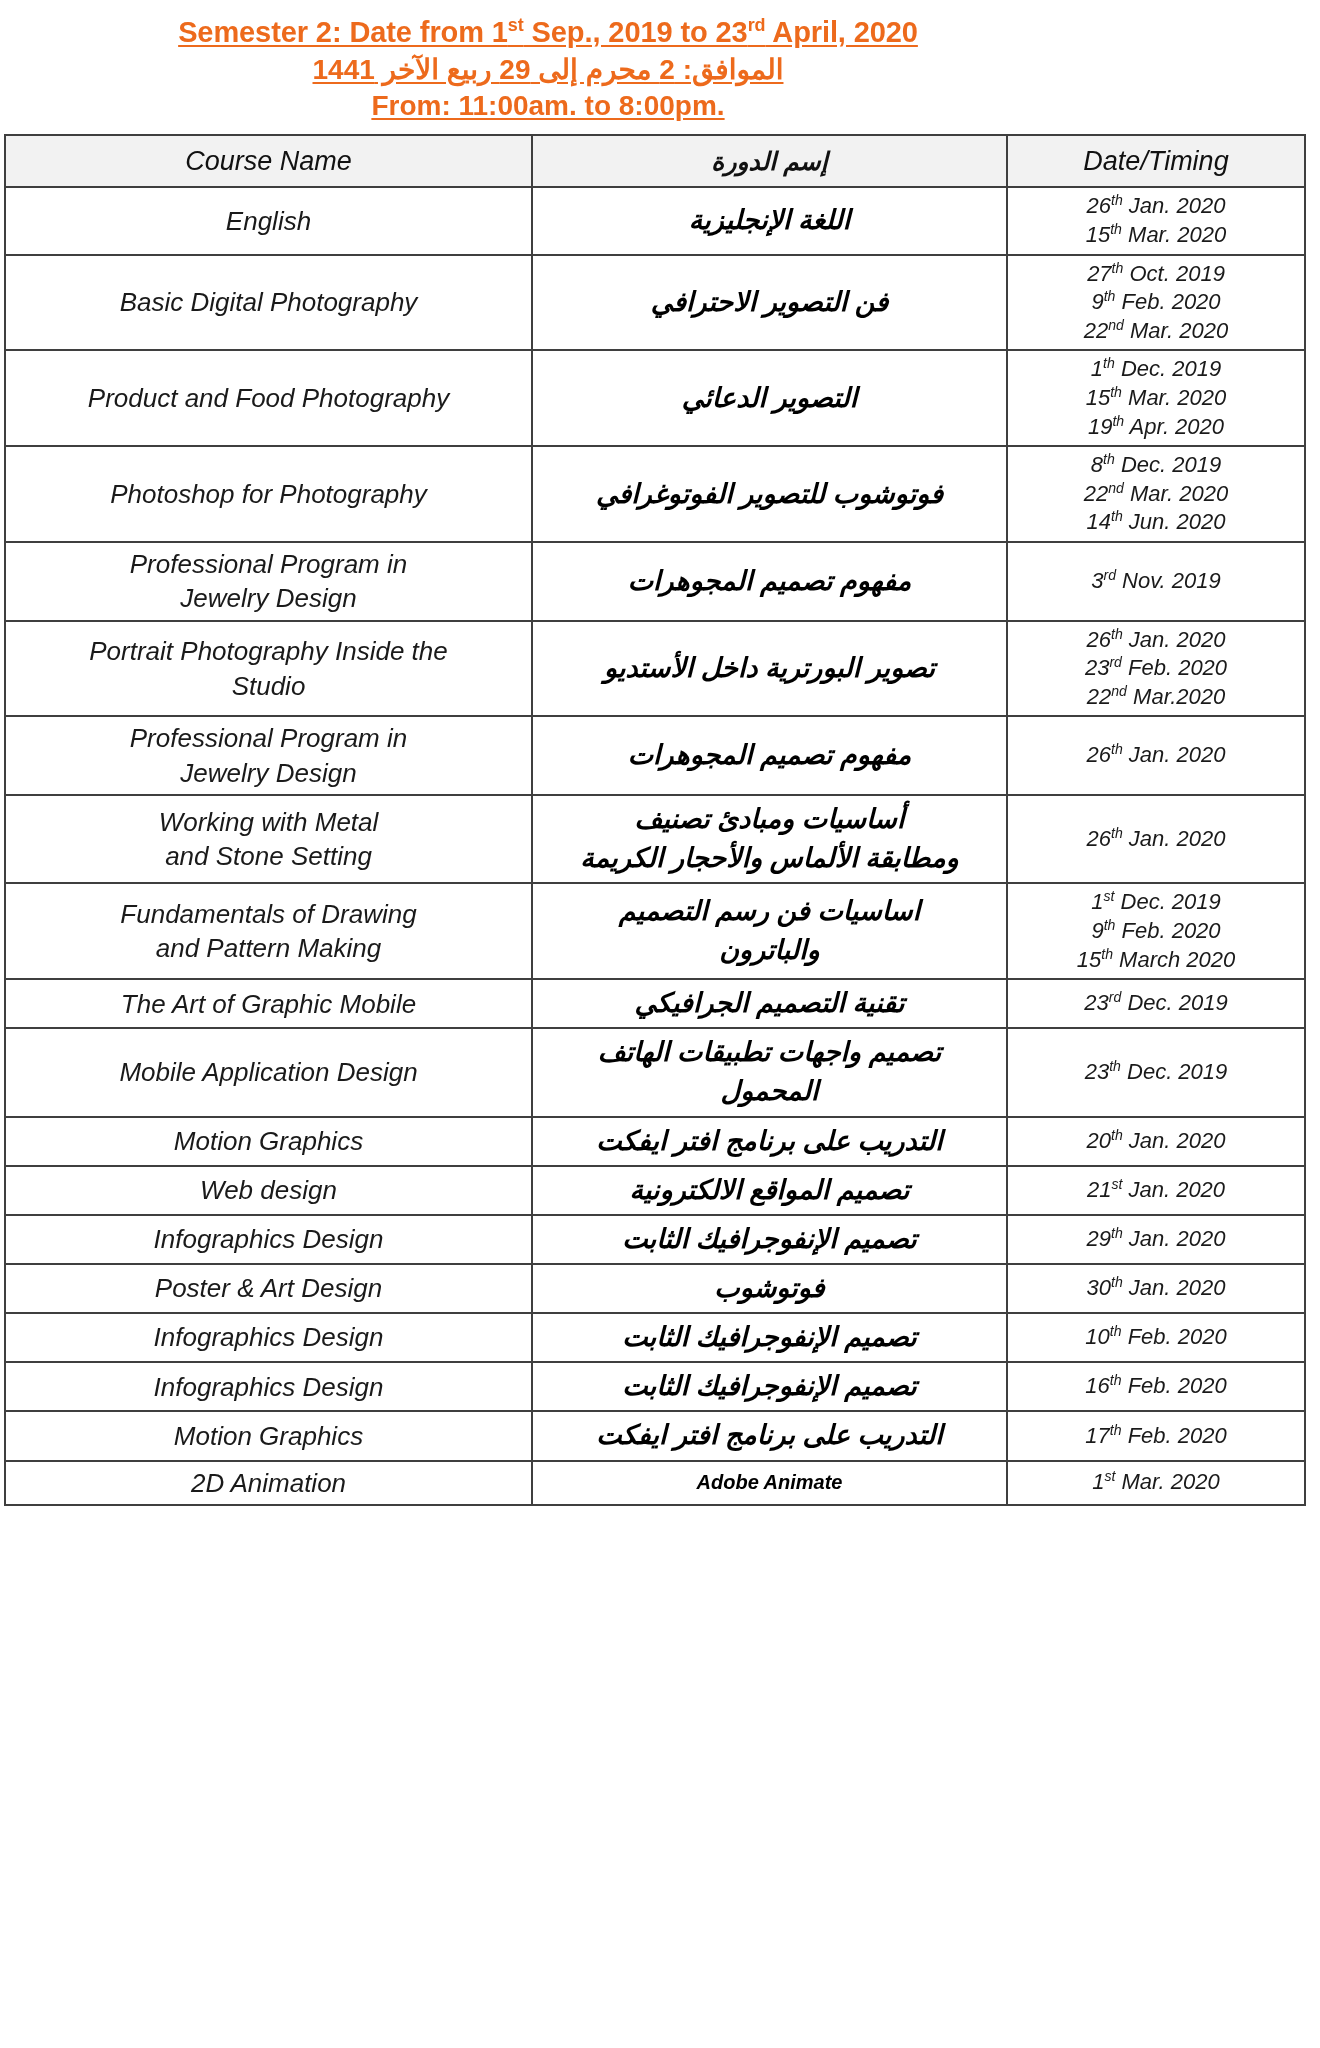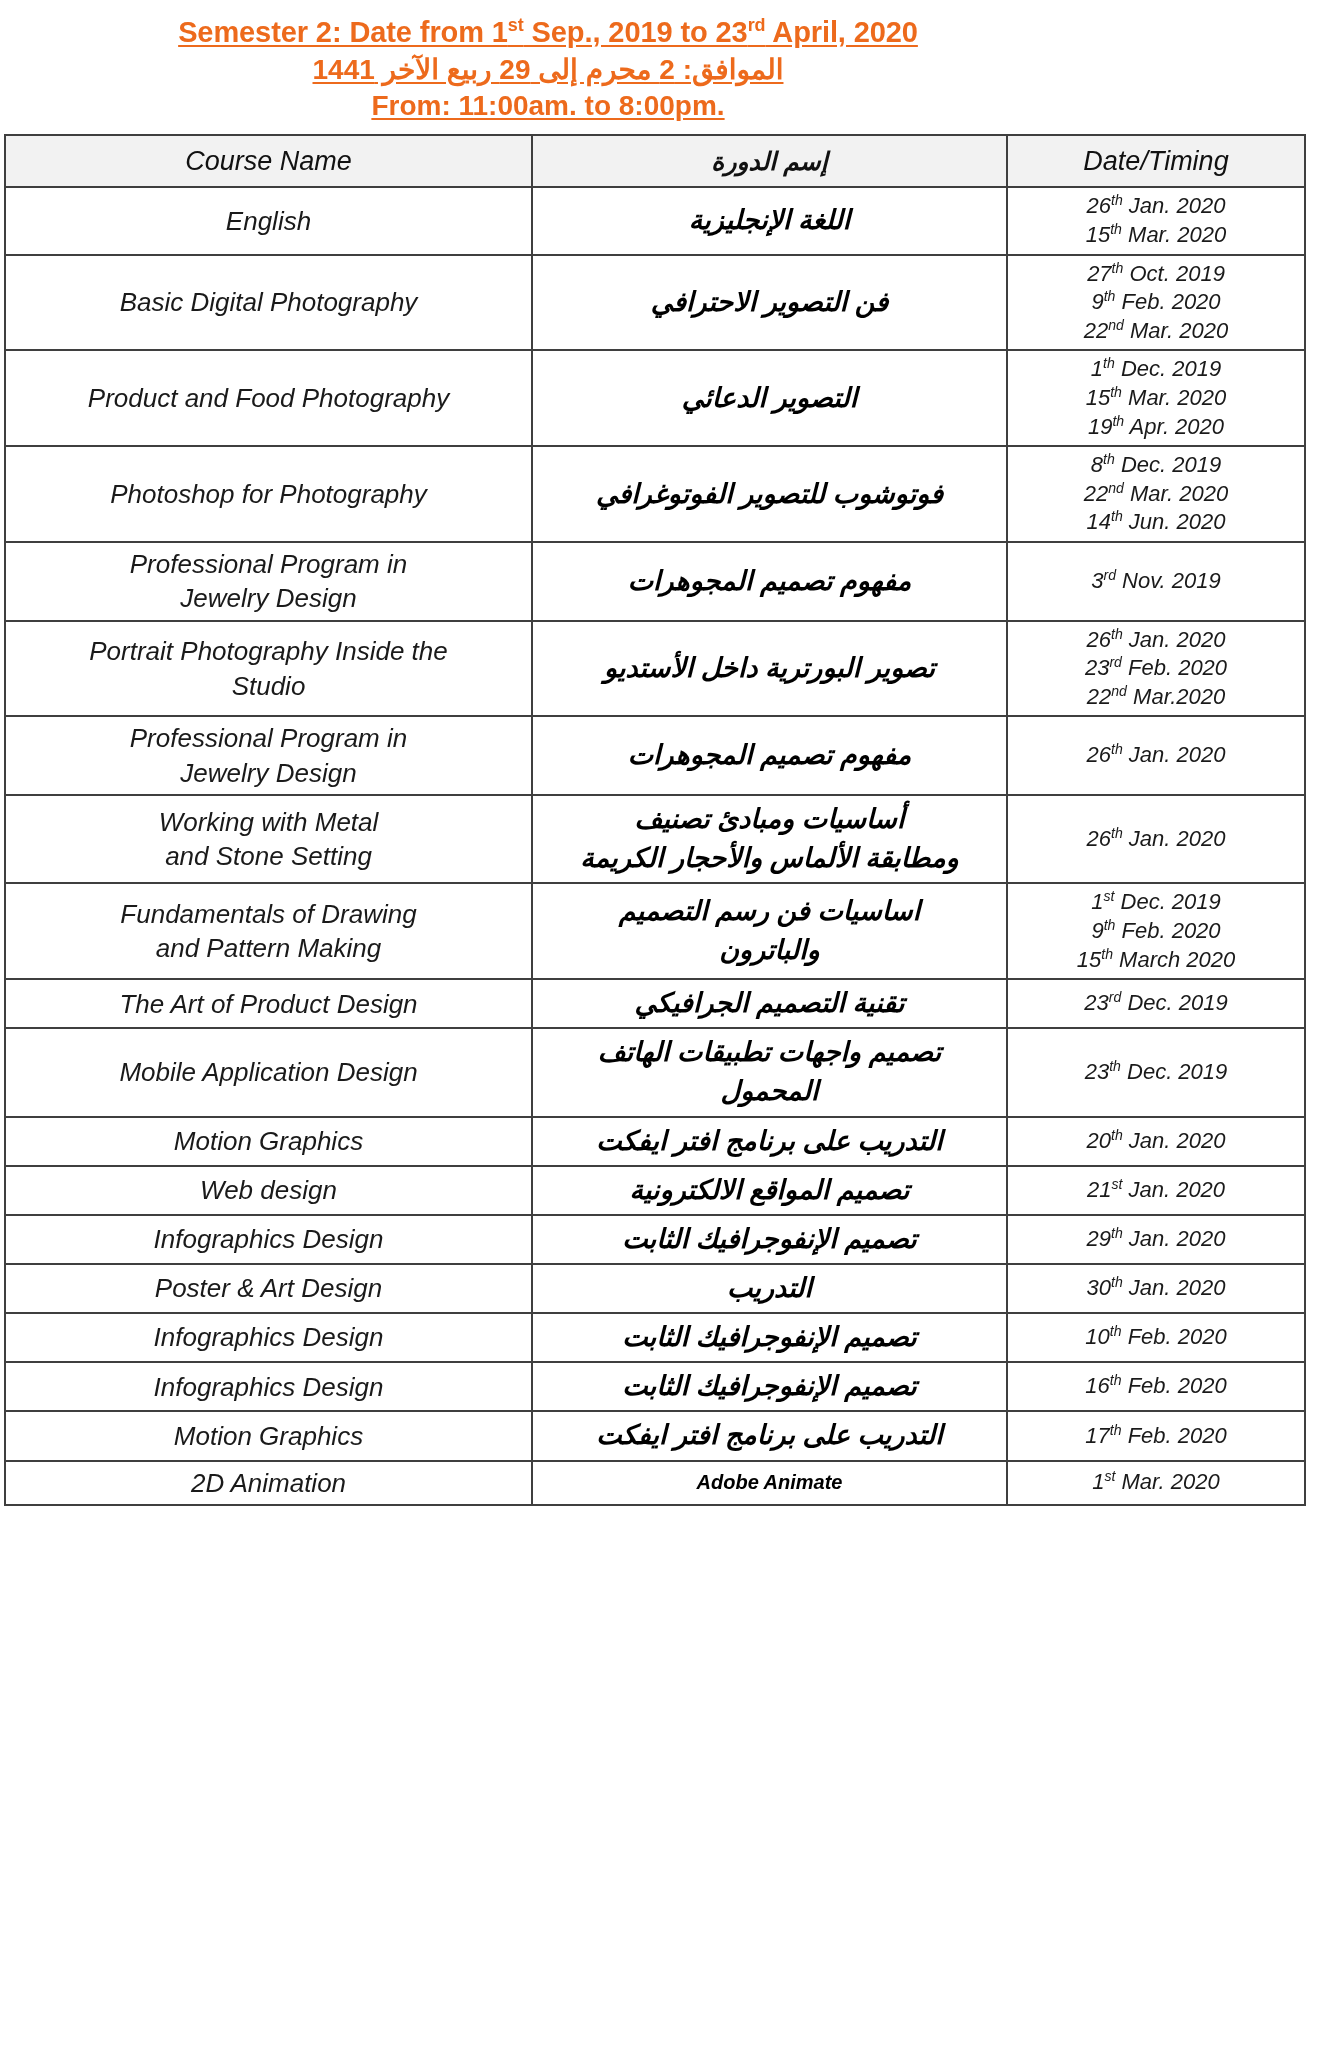--- a/index.html
+++ b/index.html
@@ -222,21 +222,21 @@
           <tr>
             <td class="course-en">Fundamentals of Drawing<br>and Pattern Making</td>
             <td class="course-ar">اساسيات فن رسم التصميم<br>والباترون</td>
             <td class="dates">
               <div class="date-line">1<sup>st</sup> Dec. 2019</div>
               <div class="date-line">9<sup>th</sup> Feb. 2020</div>
               <div class="date-line">15<sup>th</sup> March 2020</div>
             </td>
           </tr>
           <tr>
-            <td class="course-en">The Art of Product Design</td>
+            <td class="course-en">The Art of Graphic Mobile</td>
             <td class="course-ar">تقنية التصميم الجرافيكي</td>
             <td class="dates">
               <div class="date-line">23<sup>rd</sup> Dec. 2019</div>
             </td>
           </tr>
           <tr>
             <td class="course-en">Mobile Application Design</td>
             <td class="course-ar">تصميم واجهات تطبيقات الهاتف<br>المحمول</td>
             <td class="dates">
               <div class="date-line">23<sup>th</sup> Dec. 2019</div>
@@ -258,21 +258,21 @@
           </tr>
           <tr>
             <td class="course-en">Infographics Design</td>
             <td class="course-ar">تصميم الإنفوجرافيك الثابت</td>
             <td class="dates">
               <div class="date-line">29<sup>th</sup> Jan. 2020</div>
             </td>
           </tr>
           <tr>
             <td class="course-en">Poster &amp; Art Design</td>
-            <td class="course-ar">التدريب</td>
+            <td class="course-ar">فوتوشوب</td>
             <td class="dates">
               <div class="date-line">30<sup>th</sup> Jan. 2020</div>
             </td>
           </tr>
           <tr>
             <td class="course-en">Infographics Design</td>
             <td class="course-ar">تصميم الإنفوجرافيك الثابت</td>
             <td class="dates">
               <div class="date-line">10<sup>th</sup> Feb. 2020</div>
             </td>

